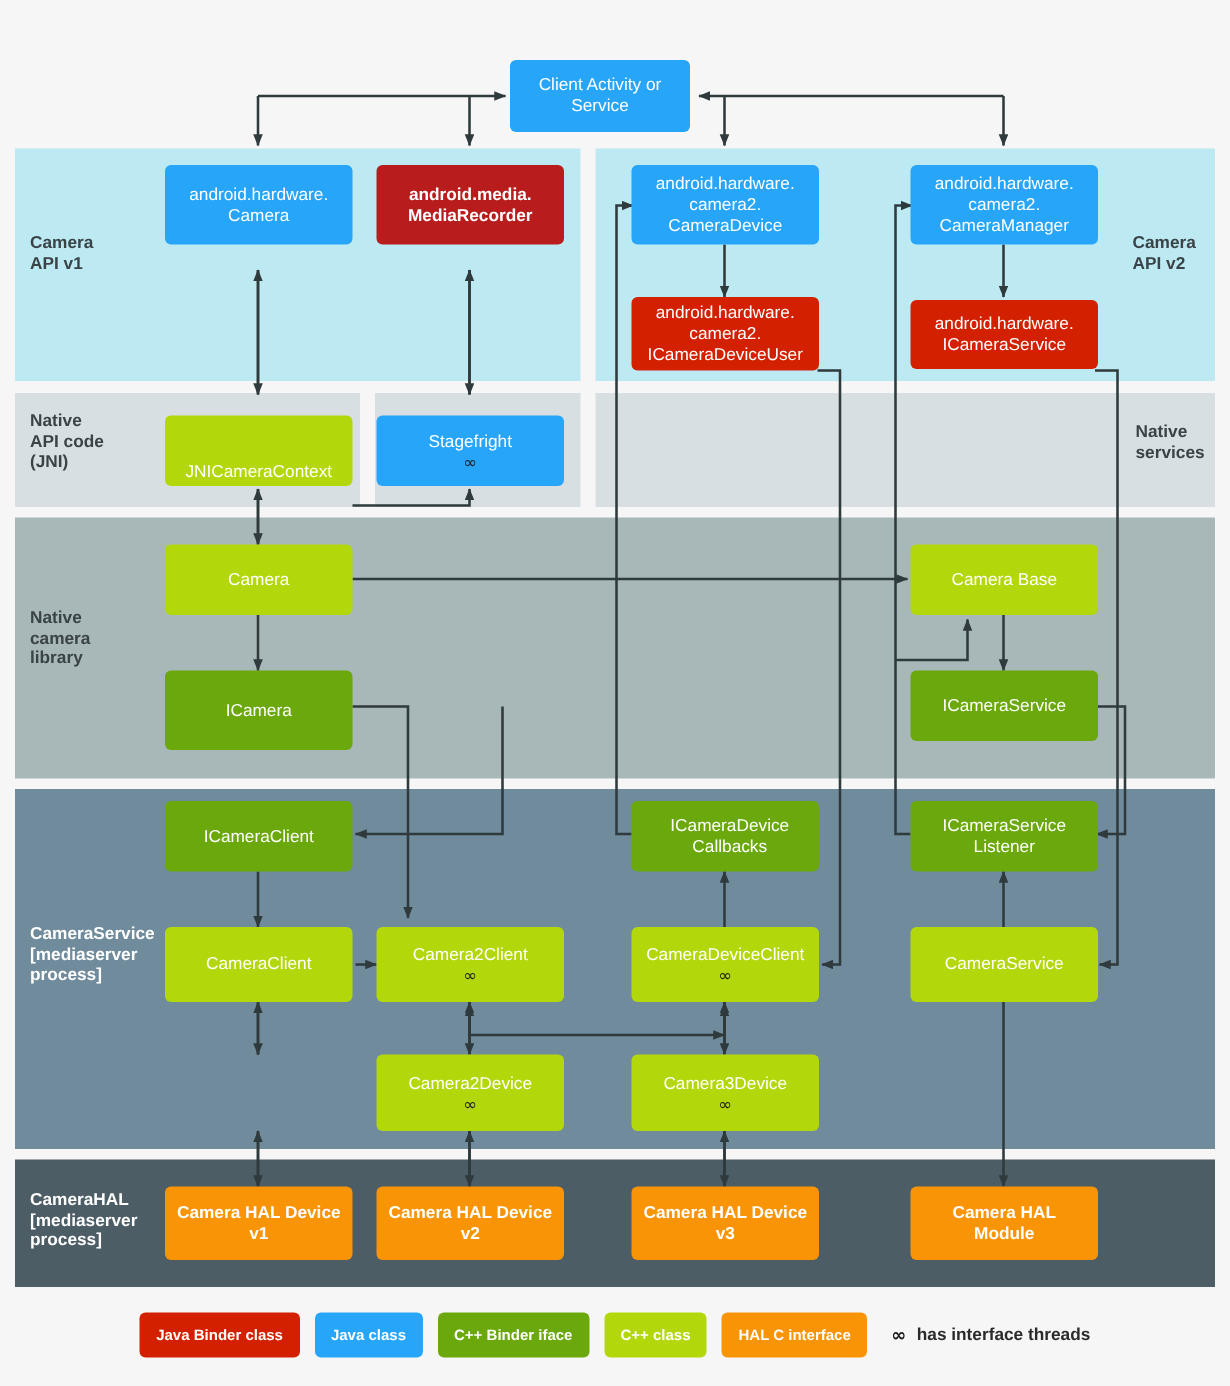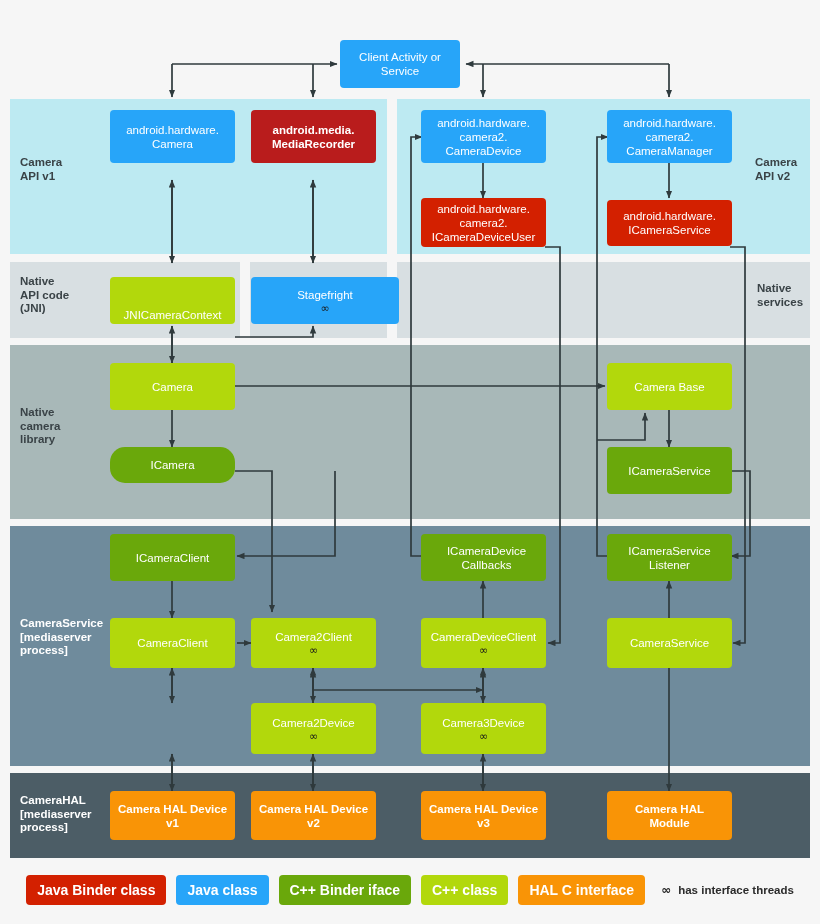--- a/index.html
+++ b/index.html
@@ -14,21 +14,21 @@
         align-items:center;justify-content:center;text-align:center;
         color:#ffffff;font-size:11.5px;line-height:14px;box-sizing:border-box;padding:2px 4px;}
   .node .lbl{white-space:pre-line;}
   .node .thr{font-size:11px;line-height:11px;color:#1a1a1a;margin-top:1px;font-family:"DejaVu Sans",sans-serif;}
 
   svg.wires{position:absolute;left:0;top:0;width:820px;height:924px;pointer-events:none;}
 
   .legend{position:absolute;left:0;top:868px;width:820px;height:44px;display:flex;
           align-items:center;justify-content:center;gap:10px;}
   .legend .chip{border-radius:4px;height:30px;display:flex;align-items:center;justify-content:center;
-                color:#fff;font-size:14px;font-weight:bold;padding:0 11px;white-space:nowrap;}
+                color:#fff;font-size:10px;font-weight:bold;padding:0 11px;white-space:nowrap;}
   .legend .note{display:flex;align-items:center;gap:7px;color:#2b2b2b;font-size:11.5px;font-weight:bold;margin-left:6px;}
   .legend .note .inf{font-family:"DejaVu Sans",sans-serif;font-size:12px;color:#1a1a1a;}
 </style>
 </head>
 <body>
 
 <div id="stage">
 
   <div class="band" style="left:10px;top:99px;width:377px;height:155px;background:#bdeaf2;"></div>
   <div class="band" style="left:397px;top:99px;width:413px;height:155px;background:#bdeaf2;"></div>
@@ -185,30 +185,30 @@
 
   <div class="node" style="left:607px;top:200px;width:125px;height:46px;background:#d32000;">
     <span class="lbl">android.hardware.
 ICameraService</span>
   </div>
 
   <div class="node" style="left:110px;top:277px;width:125px;height:47px;background:#b2d80c;justify-content:flex-end;">
     <span class="lbl">JNICameraContext</span>
   </div>
 
-  <div class="node" style="left:251px;top:277px;width:148px;height:47px;background:#27a5f9;">
+  <div class="node" style="left:251px;top:277px;width:125px;height:47px;background:#27a5f9;">
     <span class="lbl">Stagefright</span>
     <span class="thr">∞</span>
   </div>
 
   <div class="node" style="left:110px;top:363px;width:125px;height:47px;background:#b2d80c;">
     <span class="lbl">Camera</span>
   </div>
 
-  <div class="node" style="left:110px;top:447px;width:125px;height:36px;background:#6aa80b;border-radius:15px;">
+  <div class="node" style="left:110px;top:447px;width:125px;height:53px;background:#6aa80b;">
     <span class="lbl">ICamera</span>
   </div>
 
   <div class="node" style="left:607px;top:363px;width:125px;height:47px;background:#b2d80c;">
     <span class="lbl">Camera Base</span>
   </div>
 
   <div class="node" style="left:607px;top:447px;width:125px;height:47px;background:#6aa80b;">
     <span class="lbl">ICameraService</span>
   </div>

